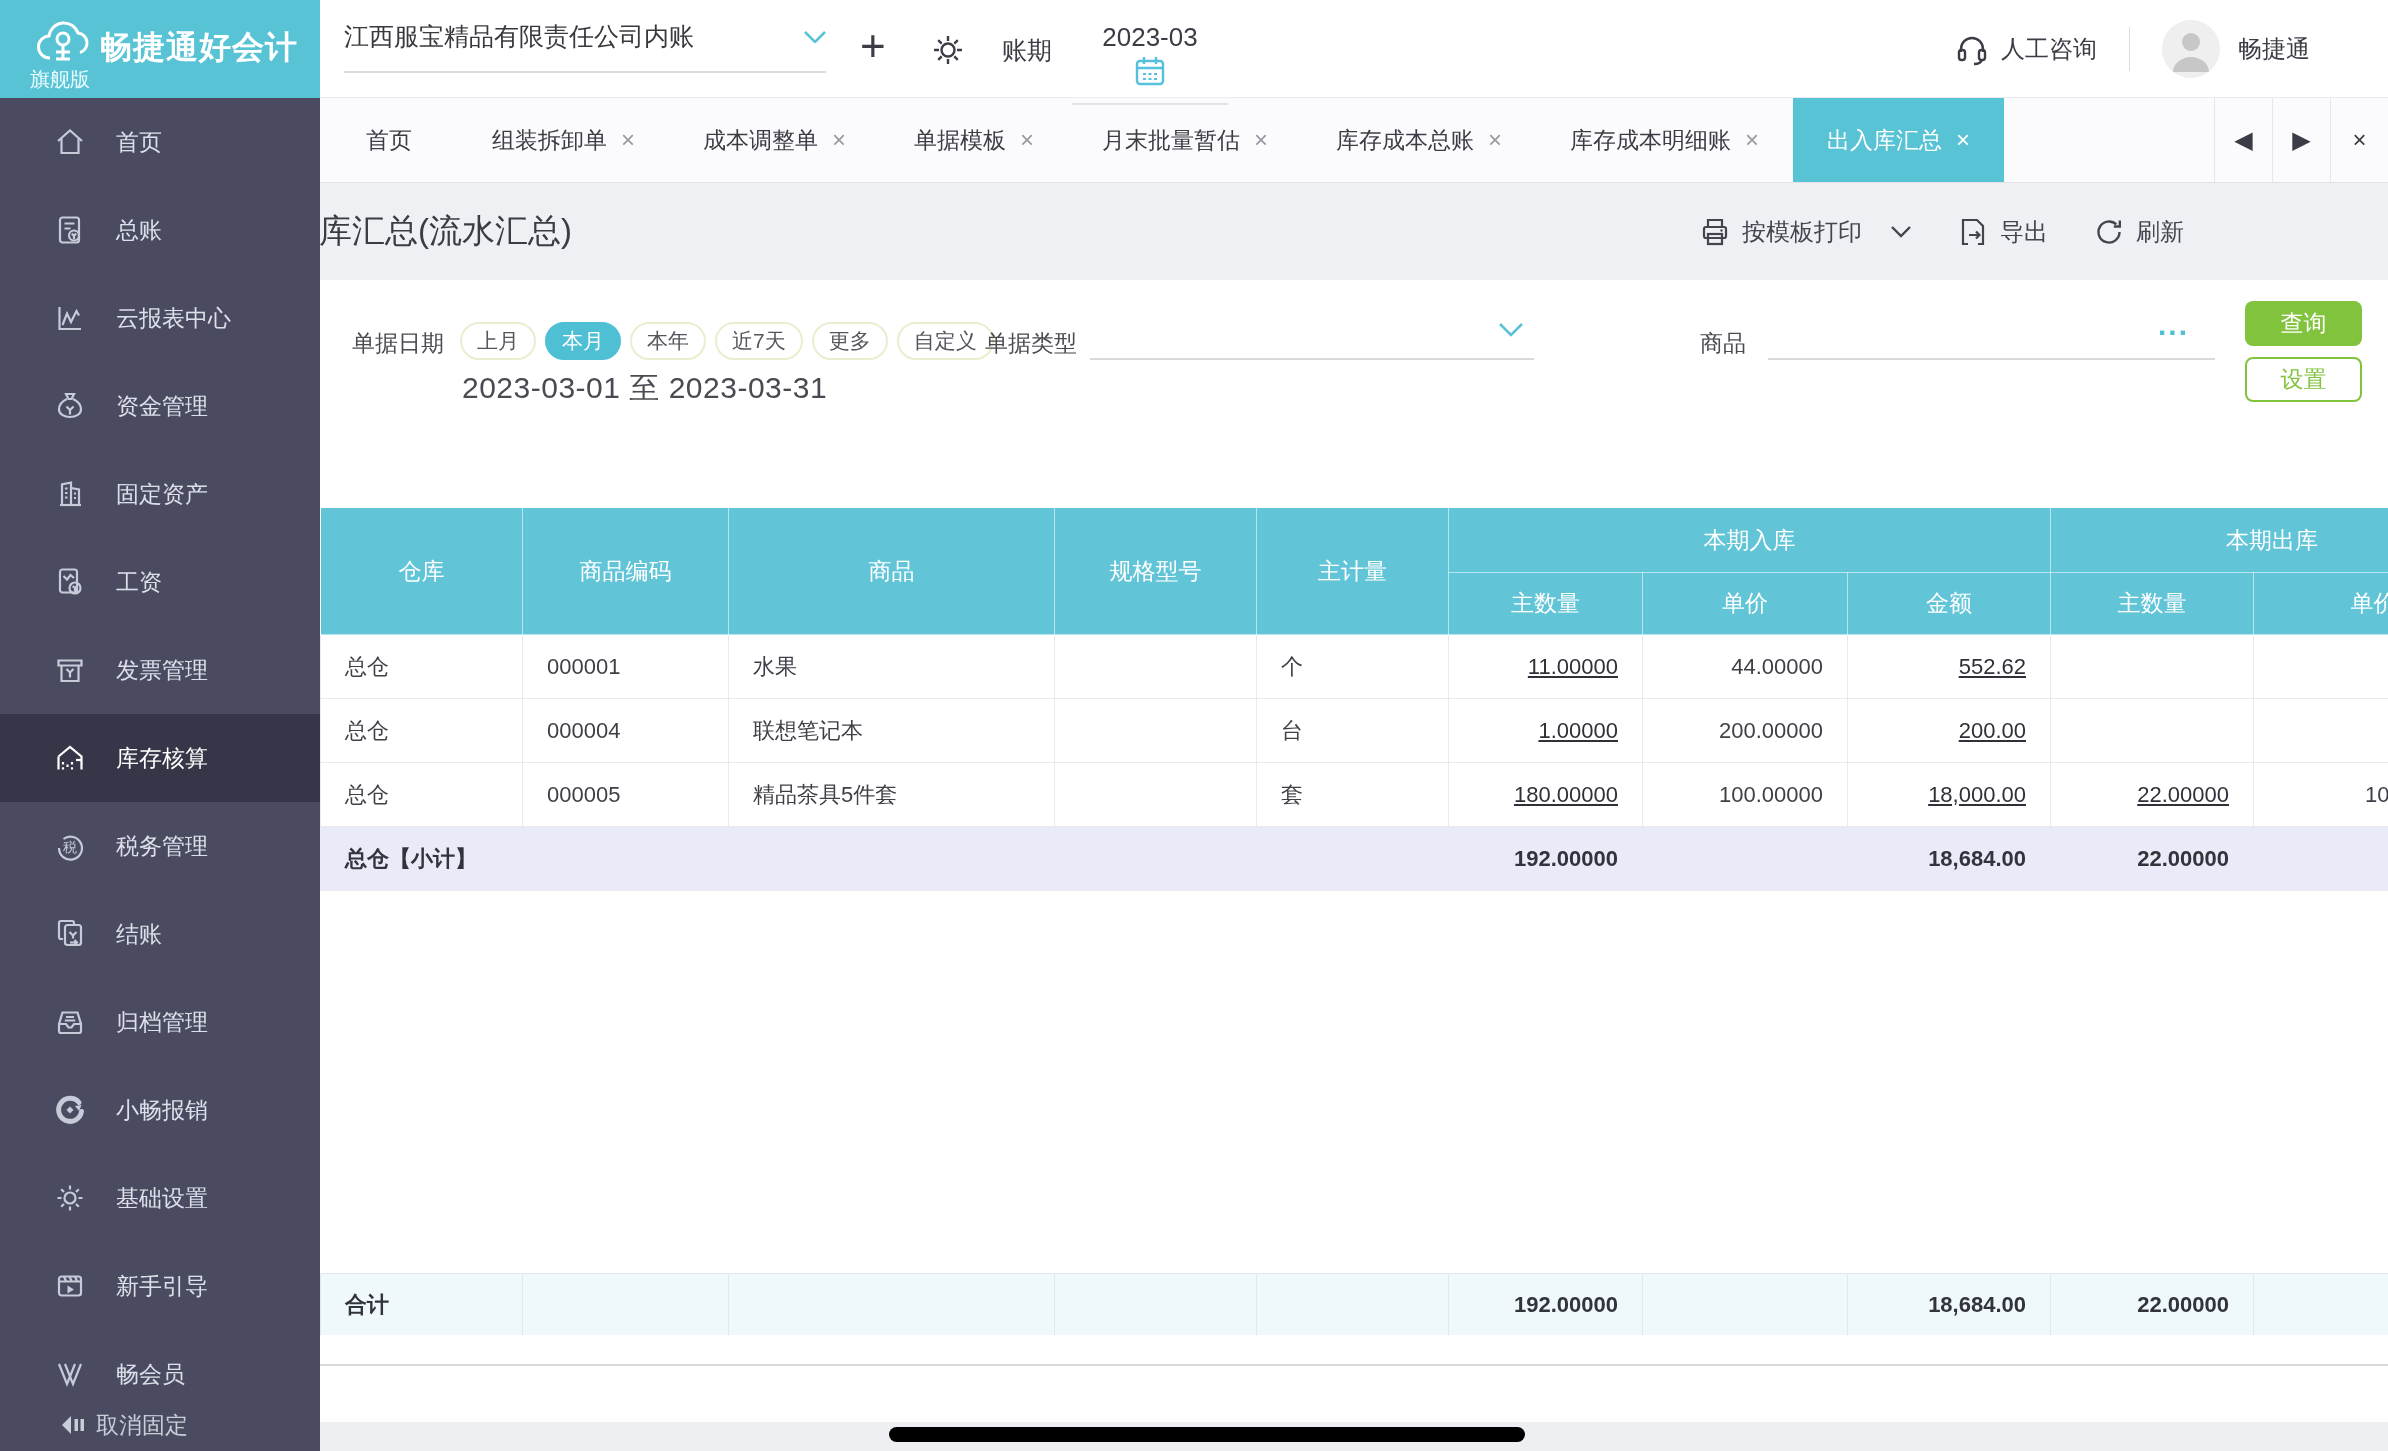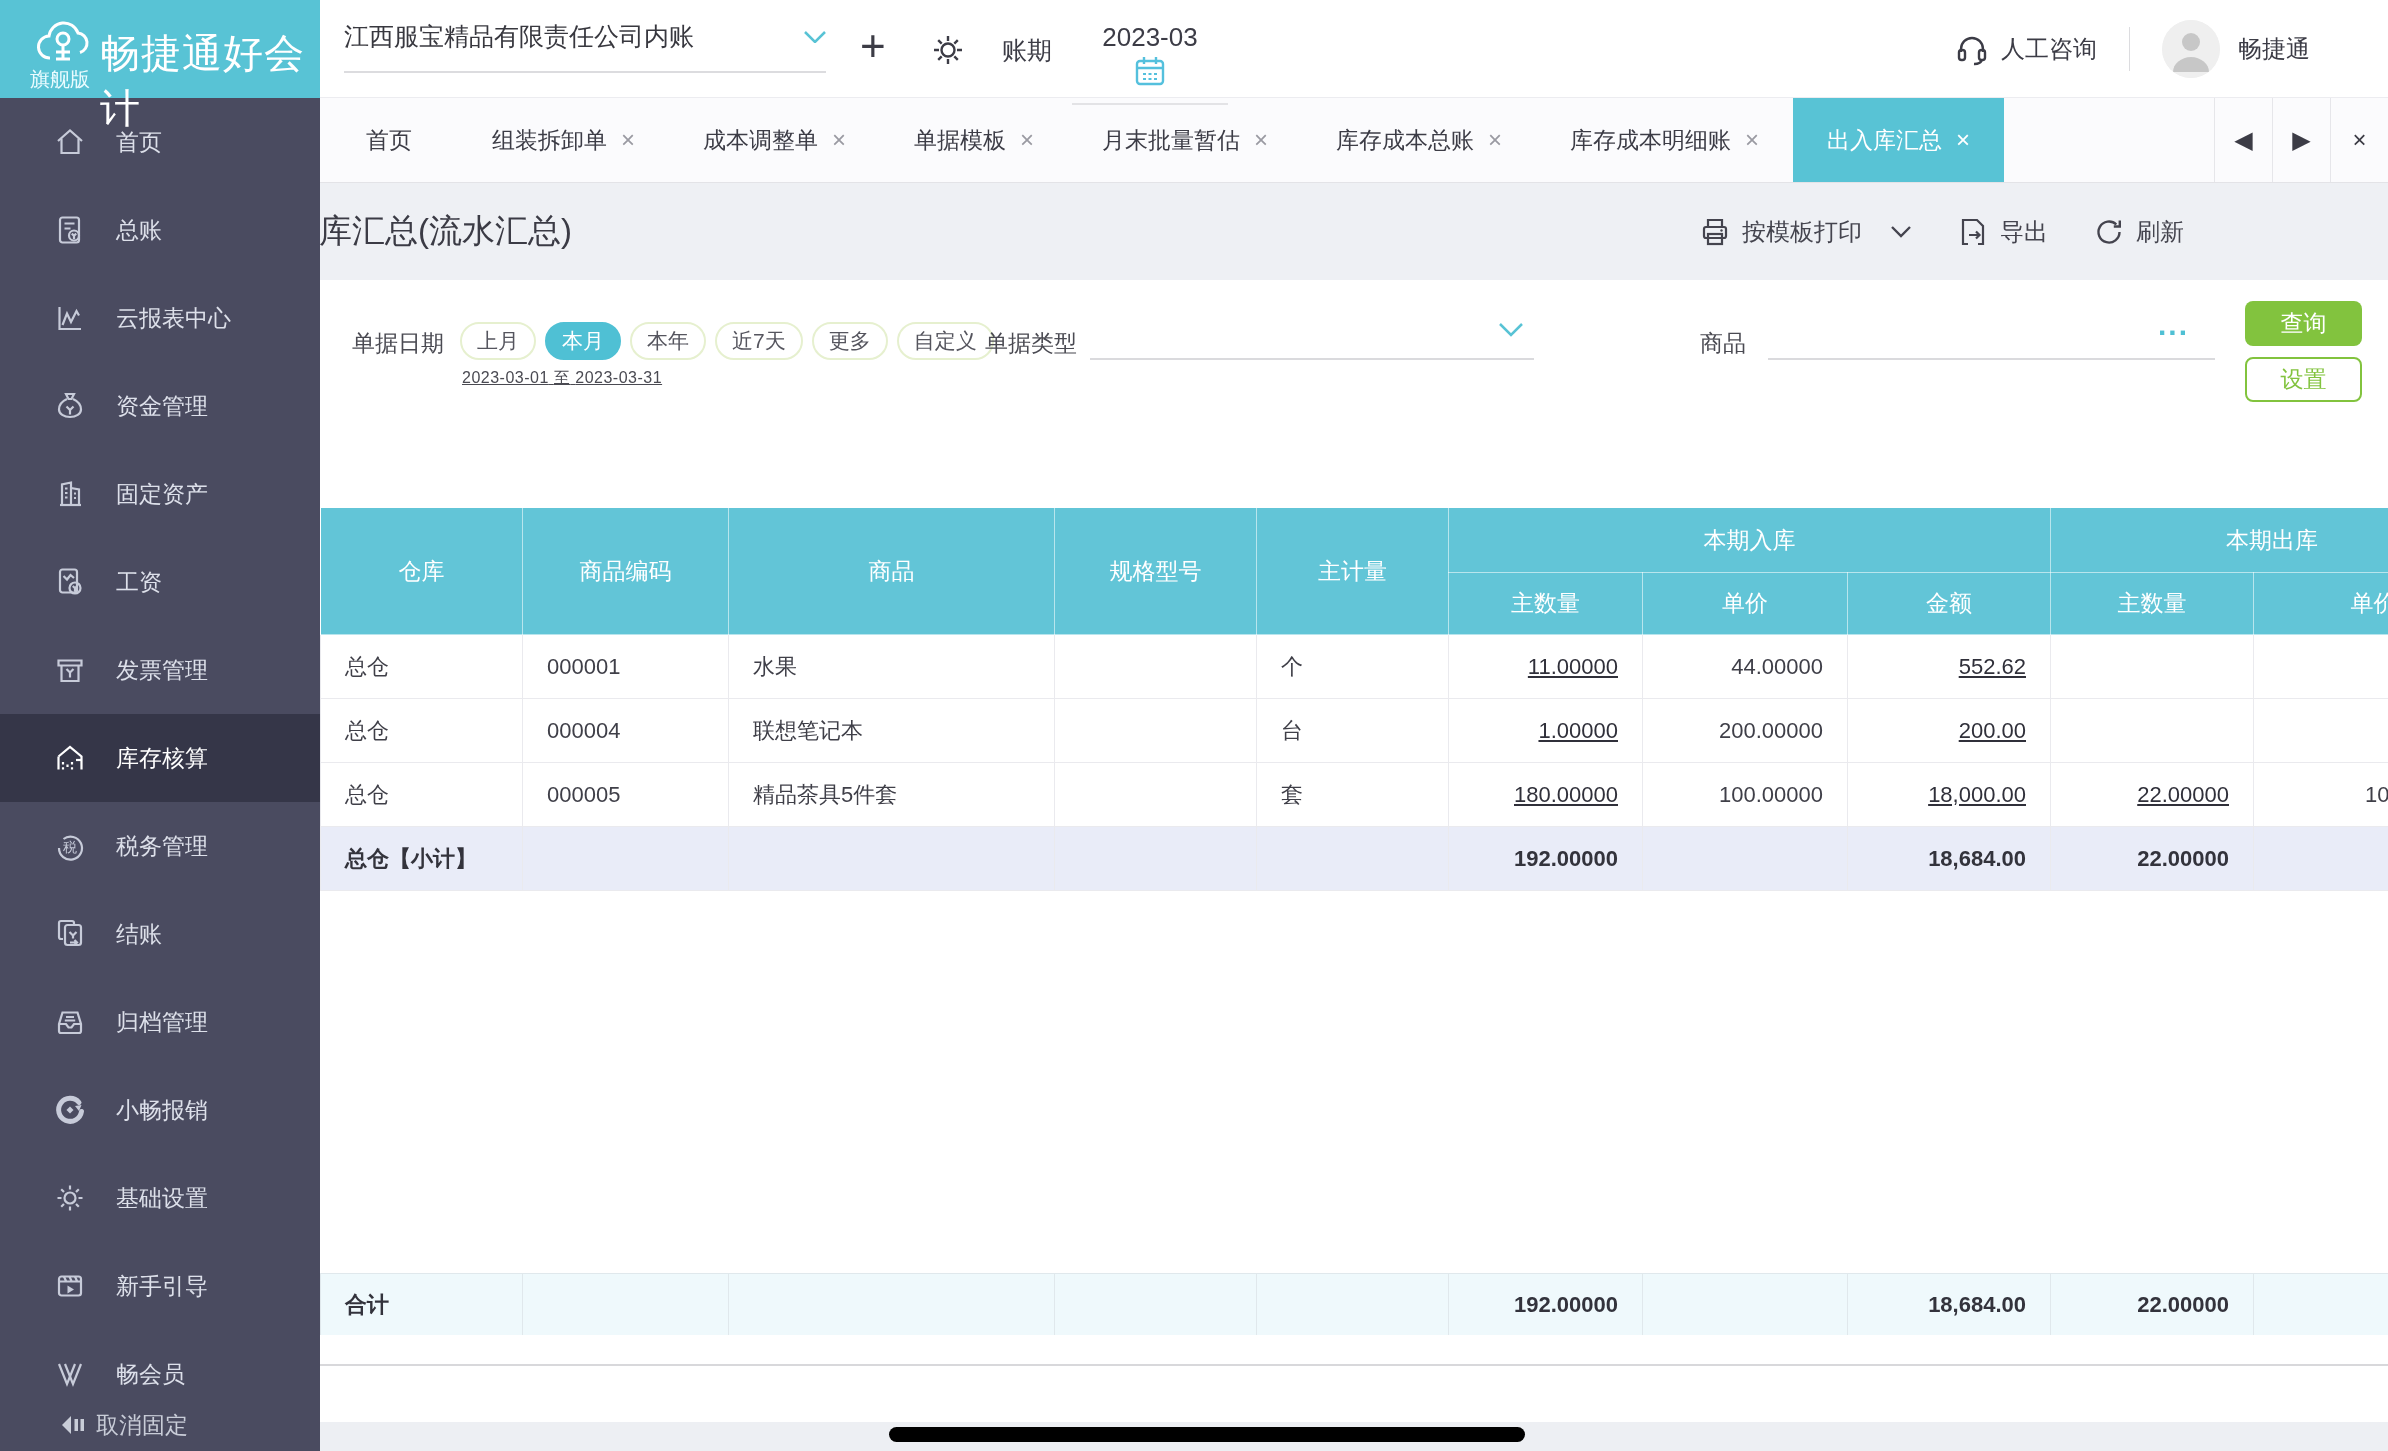--- a/index.html
+++ b/index.html
@@ -8,21 +8,21 @@
     position:relative; overflow:hidden;
     font-family:"Liberation Sans","DejaVu Sans",sans-serif;
     background:#eef0f4; color:#3c3c46;
   }
   svg { display:block; }
 
   
   .sidebar { position:absolute; left:0; top:0; bottom:0; width:320px; background:#4a4b60; z-index:30; }
   .logo-block { height:98px; background:#58c3d5; position:relative; }
   .logo-mark { position:absolute; left:32px; top:12px; }
-  .logo-title { position:absolute; left:100px; top:26px; font-size:40px; font-weight:normal; color:#fff; letter-spacing:1px; }
+  .logo-title { position:absolute; left:100px; top:26px; font-size:32px; font-weight:bold; color:#fff; letter-spacing:1px; }
   .logo-edition { position:absolute; left:30px; top:66px; font-size:20px; color:#eafcff; }
   .nav { position:absolute; top:98px; left:0; right:0; bottom:52px; overflow:hidden; }
   .nav-item { height:88px; display:flex; align-items:center; padding-left:52px; cursor:pointer; color:#dde0ea; font-size:23px; }
   .nav-item .nav-ic { width:36px; height:36px; margin-right:28px; flex:0 0 auto; }
   .nav-item.active { background:#353648; color:#ffffff; }
   .unpin-bar { position:absolute; bottom:0; left:0; right:0; height:52px; background:#4a4b60; display:flex; align-items:center; padding-left:58px; color:#c9cdd8; font-size:23px; }
   .unpin-bar .nav-ic { width:30px; height:30px; margin-right:8px; }
 
   
   .topbar { position:absolute; left:320px; right:0; top:0; height:98px; background:#fff; border-bottom:1px solid #ececf0; z-index:20; }
@@ -58,21 +58,21 @@
   .title-actions { position:absolute; left:1378px; top:0; height:97px; display:flex; align-items:center; gap:44px; }
   .t-act { display:flex; align-items:center; gap:10px; font-size:24px; color:#44444e; cursor:pointer; white-space:nowrap; }
   .t-act .sm-chev { margin-left:18px; }
 
   
   .filter-card { position:absolute; left:0; right:0; top:97px; height:346px; background:#fff; }
   .f-label { position:absolute; font-size:23px; color:#4a4a52; }
   .pills { position:absolute; left:140px; top:42px; display:flex; gap:9px; }
   .pill { height:38px; padding:0 15px; display:flex; align-items:center; border:2px solid #e6f0cf; border-radius:20px; background:#fff; font-size:21px; color:#55555e; cursor:pointer; white-space:nowrap; }
   .pill.active { background:#4fc0d4; border-color:#4fc0d4; color:#fff; }
-  .date-range { position:absolute; left:142px; top:88px; font-size:16px; color:#4a4a52; letter-spacing:.5px;text-decoration:underline; }
+  .date-range { position:absolute; left:142px; top:88px; font-size:30px; color:#4a4a52; letter-spacing:.5px; }
   .u-input { position:absolute; border-bottom:2px solid #dadadd; height:40px; cursor:text; }
   .type-chev { position:absolute; left:1178px; top:42px; }
   .more-dots { position:absolute; left:1838px; top:28px; font-size:30px; font-weight:bold; color:#4fc0d4; letter-spacing:2px; cursor:pointer; }
   .btn { position:absolute; left:1925px; width:117px; height:45px; border-radius:8px; display:flex; align-items:center; justify-content:center; font-size:23px; cursor:pointer; }
   .btn-query { top:21px; background:#82c33e; color:#fff; }
   .btn-settings { top:77px; background:#fff; border:2px solid #82c33e; color:#82c33e; }
   .expand-btn { position:absolute; left:880px; bottom:0; width:244px; height:54px; background:#ededef; border-radius:0 0 10px 10px; display:flex; align-items:center; justify-content:center; gap:12px; font-size:22px; color:#5f5f66; cursor:pointer; }
 
   
   .white-bg { position:absolute; left:0; top:324px; width:2068px; height:915px; background:#fff; }

